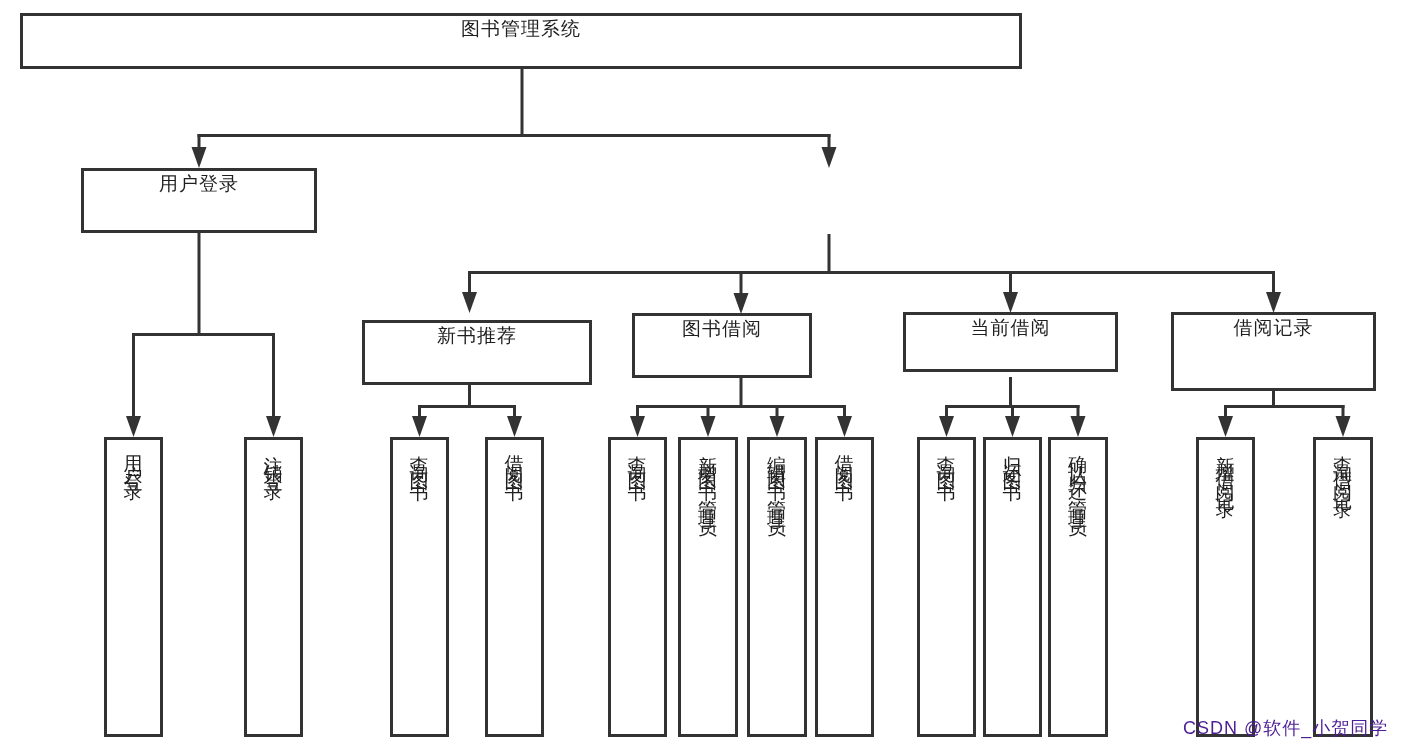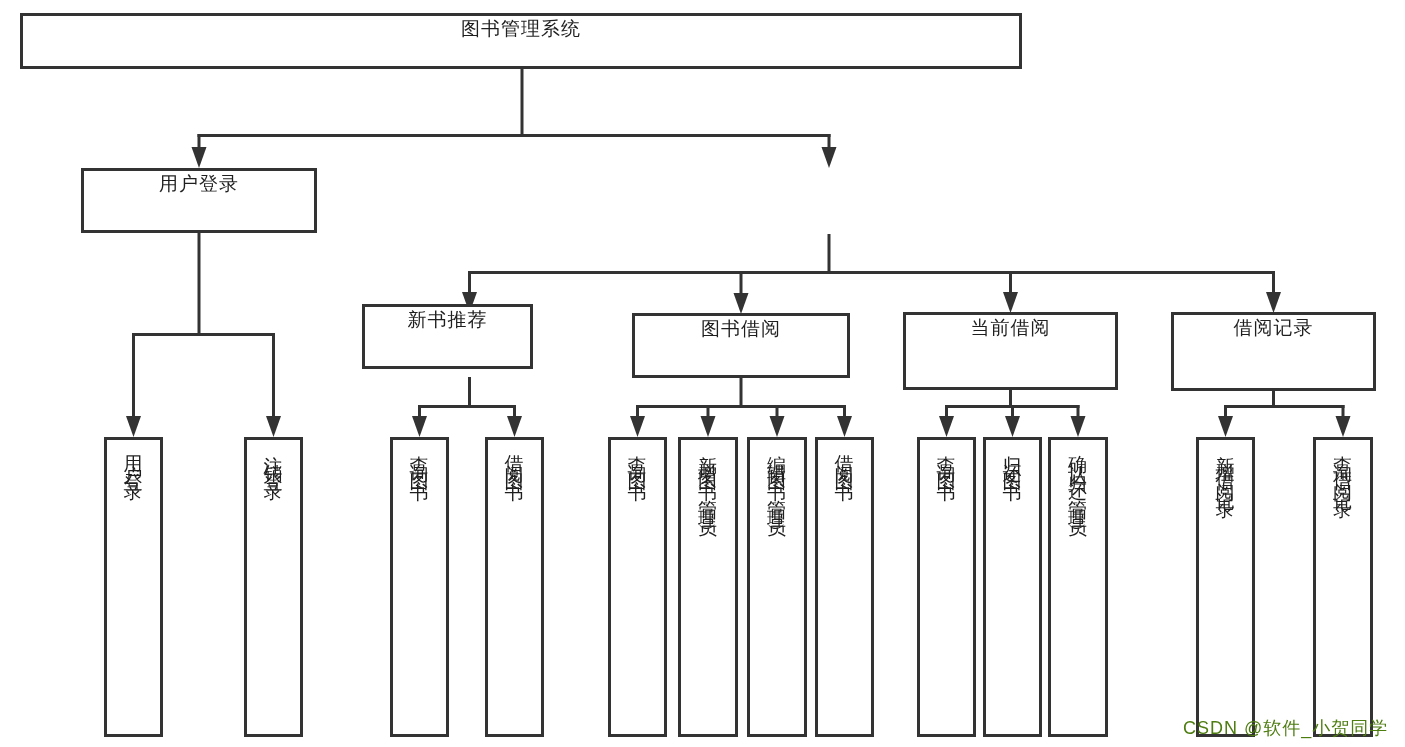--- a/index.html
+++ b/index.html
@@ -29,21 +29,21 @@
     text-orientation:mixed;
     letter-spacing:9px;
     line-height:1;
     white-space:normal;
   }
   #wires{position:absolute;left:0;top:0;z-index:1;}
   .watermark{
     position:absolute;
     left:1183px;top:716px;
     font-size:18px;
-    color:#4d7c0f;
+    color:#4c1d95;
     letter-spacing:1px;
     z-index:5;
     white-space:nowrap;
   }
 </style>
 </head>
 <body>
 
 <div class="stage">
 
@@ -103,27 +103,27 @@
     </svg>
 
   <div class="node" style="left:20px;top:13px;width:1002px;height:56px">
     <span class="lbl">图书管理系统</span>
   </div>
 
   <div class="node" style="left:81px;top:168px;width:236px;height:65px">
     <span class="lbl">用户登录</span>
   </div>
 
-  <div class="node" style="left:362px;top:304px;width:171px;height:65px">
+  <div class="node" style="left:362px;top:320px;width:230px;height:65px">
     <span class="lbl">新书推荐</span>
   </div>
-  <div class="node" style="left:632px;top:313px;width:218px;height:65px">
+  <div class="node" style="left:632px;top:313px;width:180px;height:65px">
     <span class="lbl">图书借阅</span>
   </div>
-  <div class="node" style="left:903px;top:312px;width:215px;height:78px">
+  <div class="node" style="left:903px;top:312px;width:215px;height:60px">
     <span class="lbl">当前借阅</span>
   </div>
   <div class="node" style="left:1171px;top:312px;width:205px;height:79px">
     <span class="lbl">借阅记录</span>
   </div>
 
   <div class="node v" style="left:104px;top:437px;width:59px;height:300px">
     <span class="lbl">用户登录</span>
   </div>
   <div class="node v" style="left:244px;top:437px;width:59px;height:300px">

